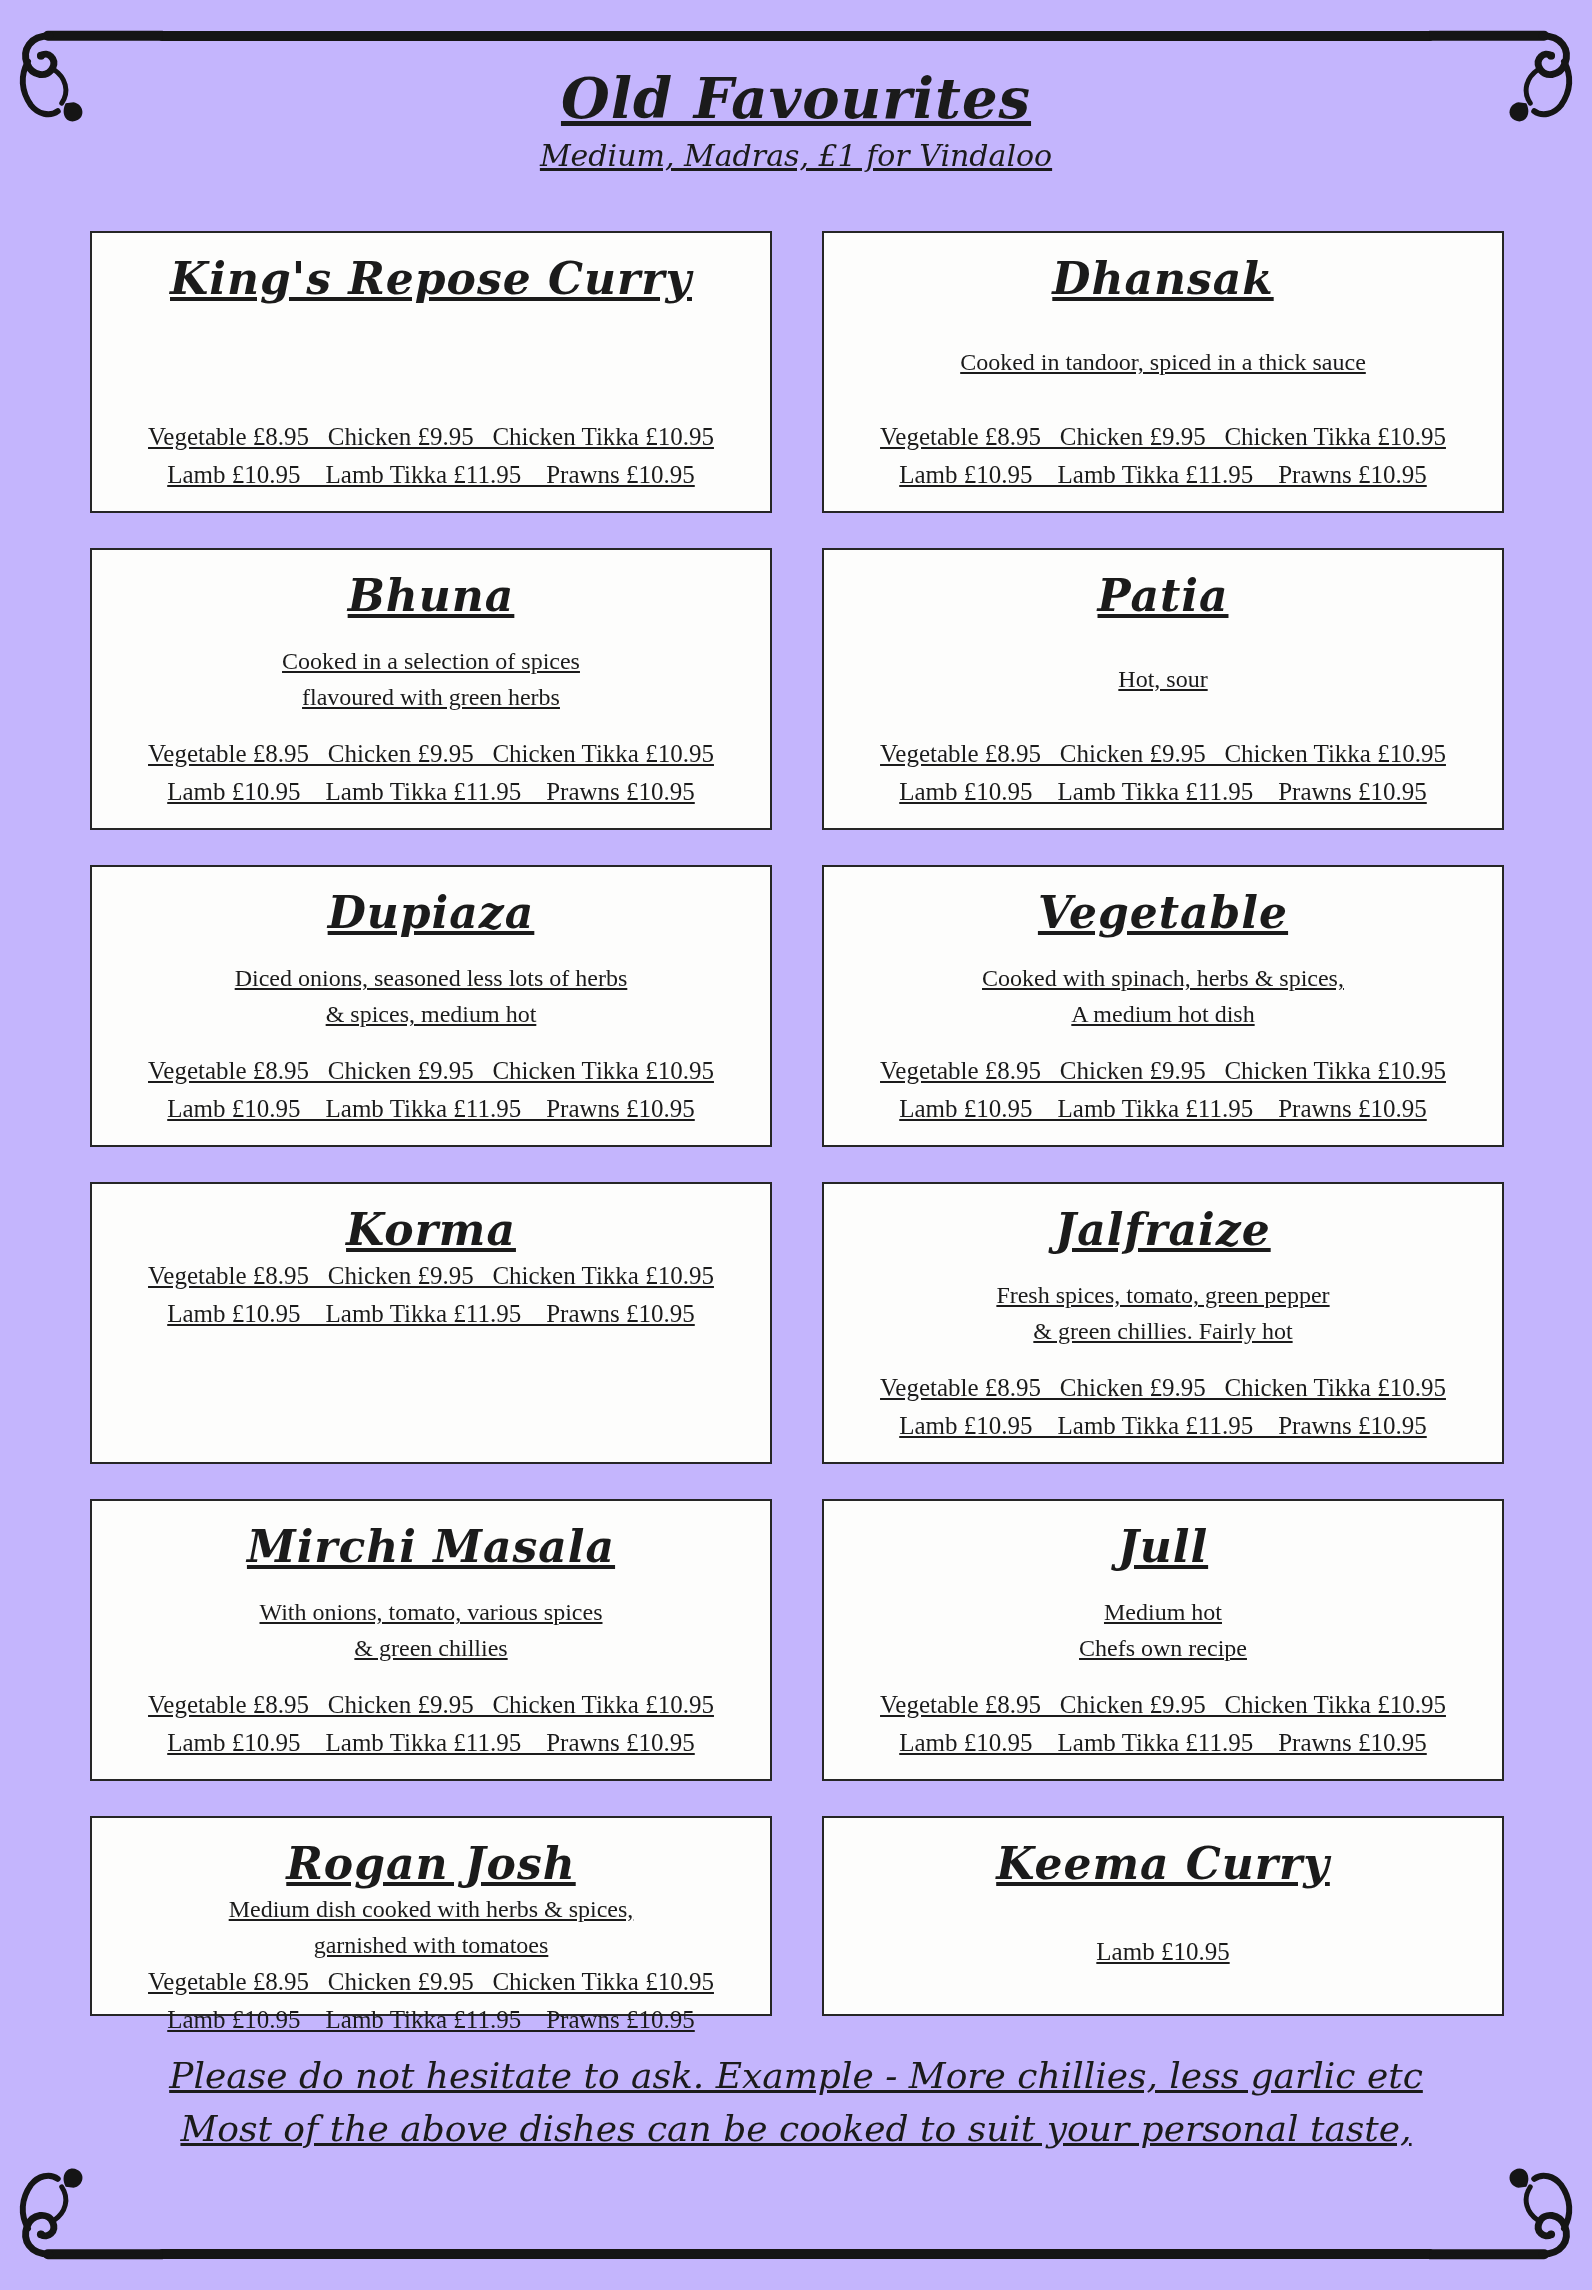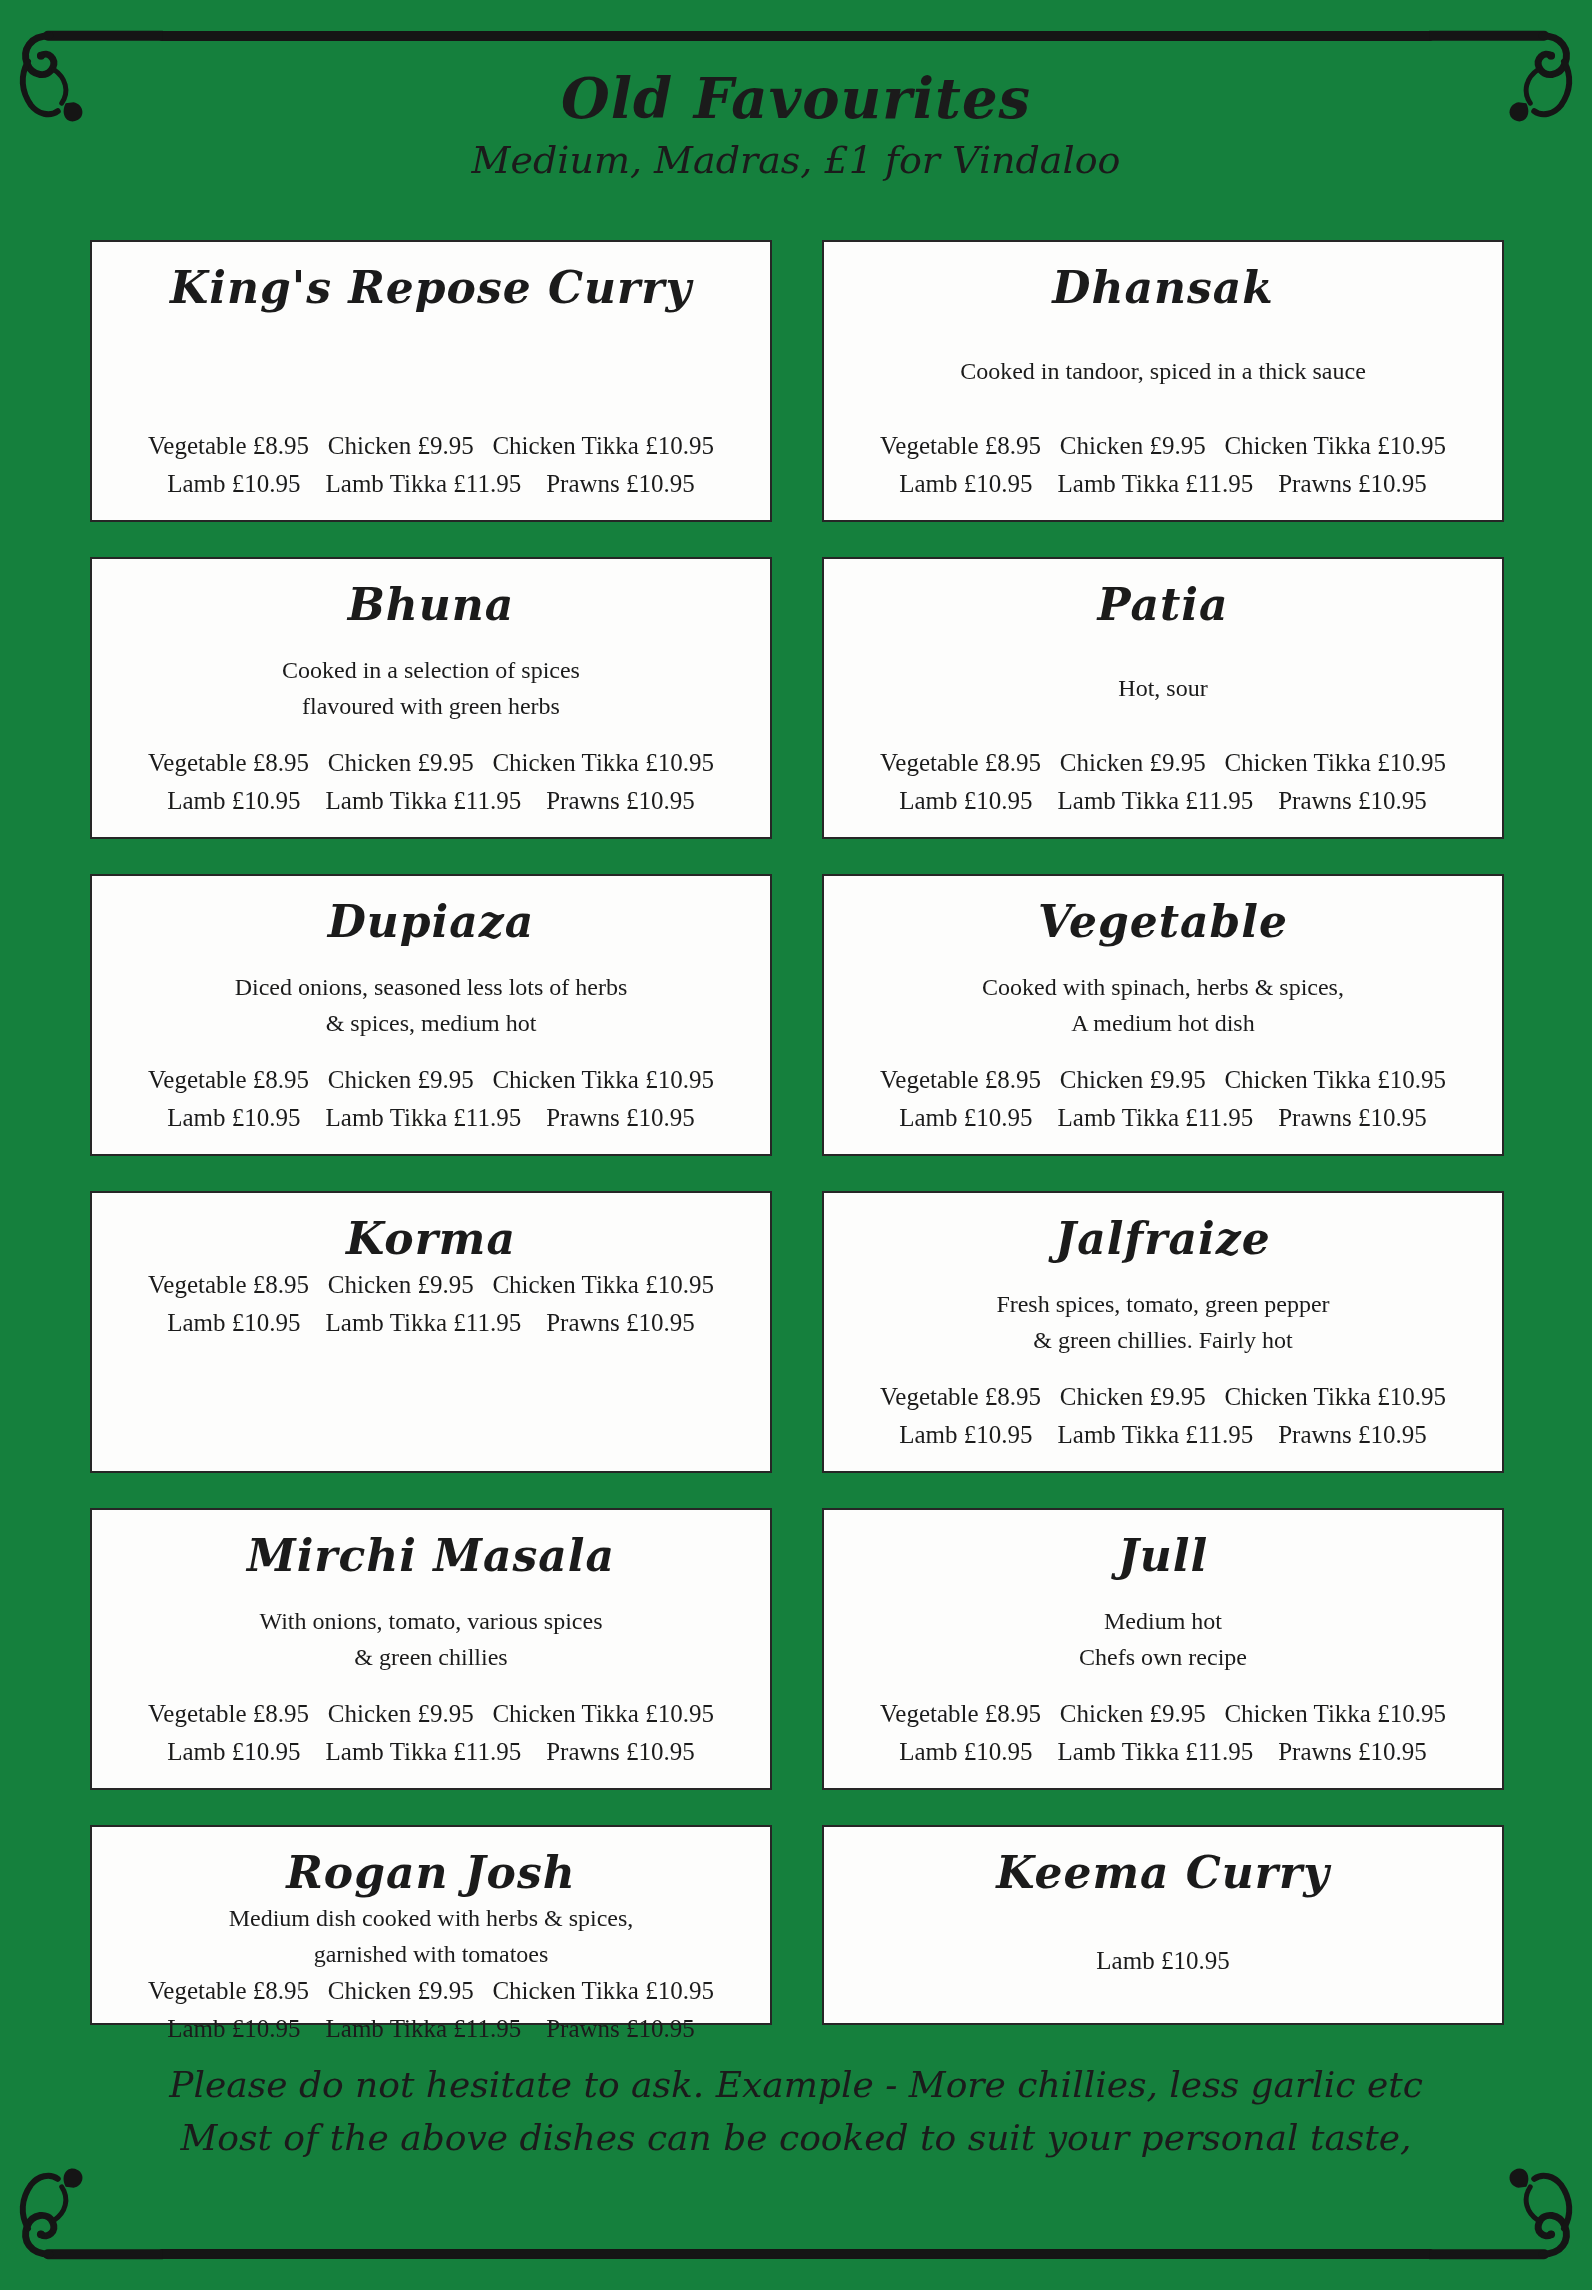--- a/index.html
+++ b/index.html
@@ -6,23 +6,24 @@
   body {
     width: 1592px;
     background: #e8e8e6;
     font-family: "Liberation Serif", serif;
   }
   .page {
     position: relative;
     width: 1592px;
     height: 2290px;
     margin: 0 auto;
-    background: #15803d;
+    background: #c4b5fd;
     color: #1b1b1b;
     overflow: hidden;
+    text-decoration: underline;
   }
 
   
   .rule { position: absolute; left: 159px; right: 159px; height: 10px; background: #151515; border-radius: 3px; }
   .rule.top { top: 31px; }
   .rule.bottom { bottom: 31px; }
   .corner { position: absolute; width: 149px; height: 114px; }
   .corner.tl { left: 14px; top: 16px; }
   .corner.tr { right: 14px; top: 16px; transform: scaleX(-1); }
   .corner.bl { left: 14px; bottom: 16px; transform: scaleY(-1); }
@@ -37,21 +38,21 @@
     font-weight: 600;
     font-size: 56px;
     line-height: 1.15;
     letter-spacing: 1px;
   }
   .page-subtitle {
     margin: 8px 0 0 0;
     font-family: "DejaVu Serif", serif;
     font-style: italic;
     font-weight: 500;
-    font-size: 38px;
+    font-size: 30px;
   }
 
   
   .menu-grid {
     margin: 58px 88px 0 90px;
     display: grid;
     grid-template-columns: 1fr 1fr;
     column-gap: 50px;
     row-gap: 35px;
   }

